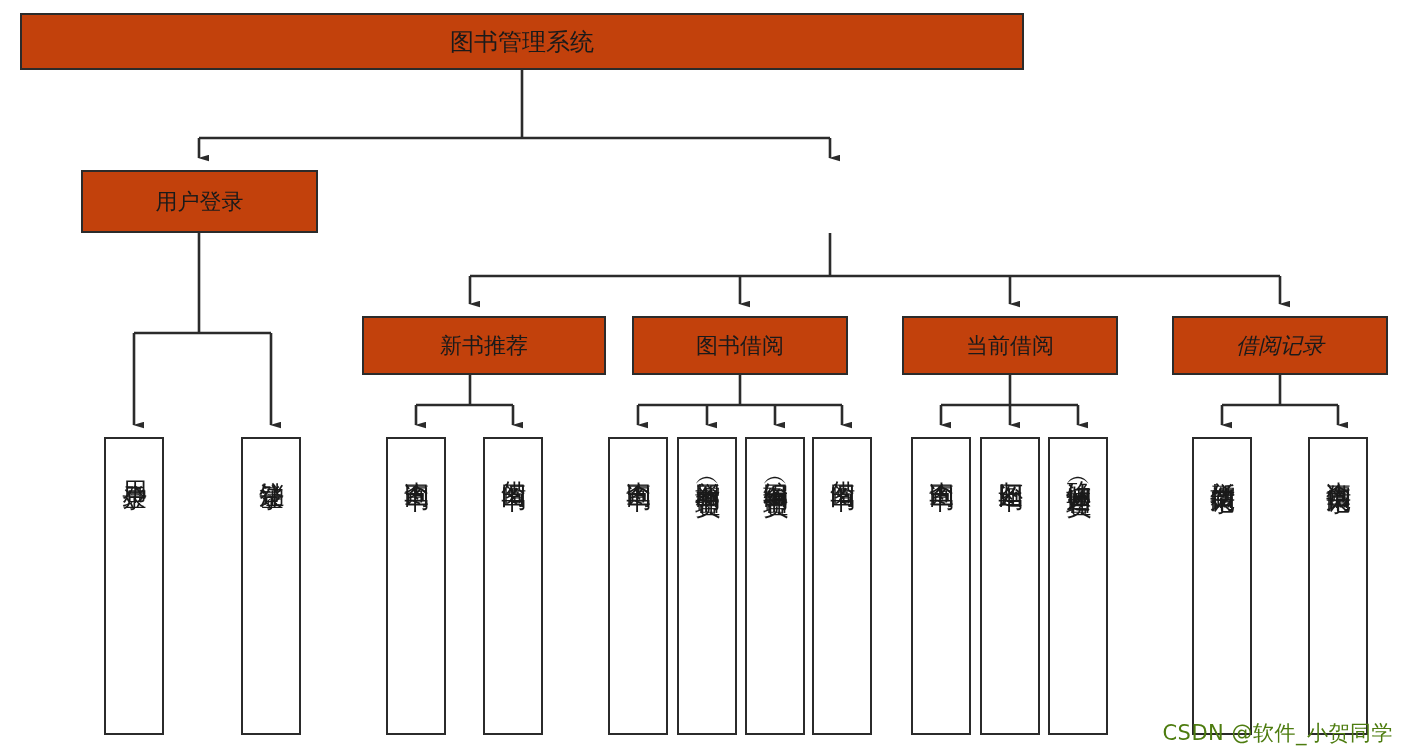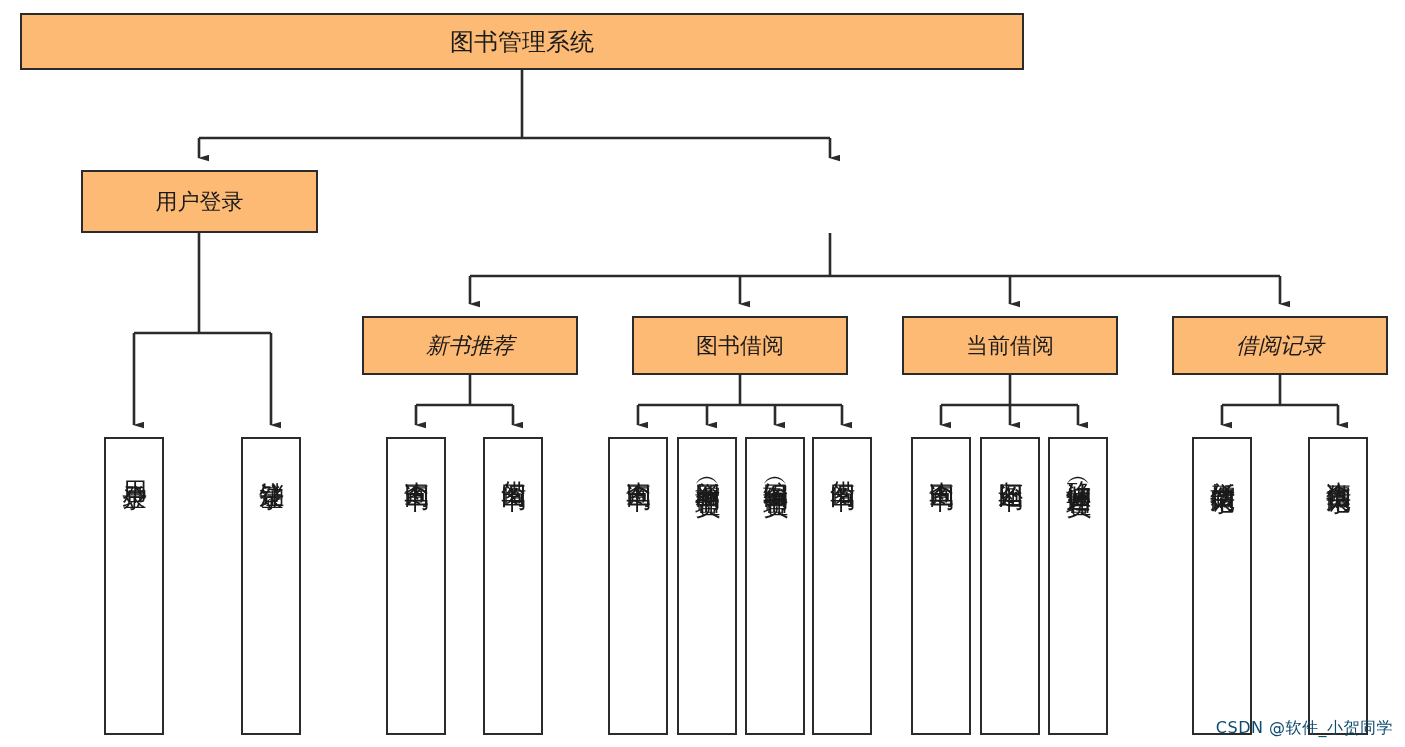--- a/index.html
+++ b/index.html
@@ -1,37 +1,37 @@
 <!DOCTYPE html>
 <html><head>
 <meta charset="utf-8">
 <style>
   html,body{margin:0;padding:0;background:#ffffff;}
   body{width:1405px;height:747px;overflow:hidden;
        font-family:"DejaVu Sans","Liberation Sans",sans-serif;}
   #stage{position:relative;width:1405px;height:747px;background:#fff;}
   #wires{position:absolute;left:0;top:0;width:1405px;height:747px;}
 
-  .node{position:absolute;box-sizing:border-box;background:#fdba74;
+  .node{position:absolute;box-sizing:border-box;background:#c2410c;
         border:2.5px solid #2b2b2b;display:flex;align-items:center;
         justify-content:center;color:#1a1a1a;}
   .node.root{font-size:24px;}
   .node.lvl2{font-size:22px;}
   .node.lvl3{font-size:22px;}
 
   .leaf{position:absolute;box-sizing:border-box;background:#ffffff;
         border:2.5px solid #2b2b2b;display:flex;align-items:flex-start;
         justify-content:center;padding-top:22px;}
   .leaf .vtext{
       writing-mode:vertical-rl;text-orientation:upright;
       font-size:25px;line-height:1.06;letter-spacing:2px;color:#1a1a1a;
       white-space:nowrap;}
 
-  #watermark{position:absolute;right:12px;bottom:8px;font-size:16px;
-             color:#0c4a6e;letter-spacing:.5px;white-space:nowrap;}
+  #watermark{position:absolute;right:12px;bottom:0;font-size:21px;
+             color:#4d7c0f;letter-spacing:.5px;white-space:nowrap;}
 </style>
 </head>
 <body>
 
 <div id="stage">
 
   <svg id="wires" viewBox="0 0 1405 747" xmlns="http://www.w3.org/2000/svg">
     <defs>
       <marker id="ah" markerWidth="9" markerHeight="11" refX="3.2" refY="10" orient="auto" markerUnits="userSpaceOnUse">
         <path d="M0,0 L6.4,0 L3.2,11 Z" fill="#2b2b2b"></path>
@@ -82,21 +82,21 @@
   </svg>
 
   <div class="node root" style="left:20px;top:13px;width:1004px;height:57px;">
     <span>图书管理系统</span>
   </div>
 
   <div class="node lvl2" style="left:81px;top:170px;width:237px;height:63px;">
     <span>用户登录</span>
   </div>
 
-  <div class="node lvl3" style="left:362px;top:316px;width:216px;height:59px;font-style:italic;">
+  <div class="node lvl3" style="left:362px;top:316px;width:244px;height:59px;">
     <span>新书推荐</span>
   </div>
   <div class="node lvl3" style="left:902px;top:316px;width:216px;height:59px;">
     <span>当前借阅</span>
   </div>
   <div class="node lvl3" style="left:632px;top:316px;width:216px;height:59px;">
     <span>图书借阅</span>
   </div>
   <div class="node lvl3" style="left:1172px;top:316px;width:216px;height:59px;font-style:italic;">
     <span>借阅记录</span>

